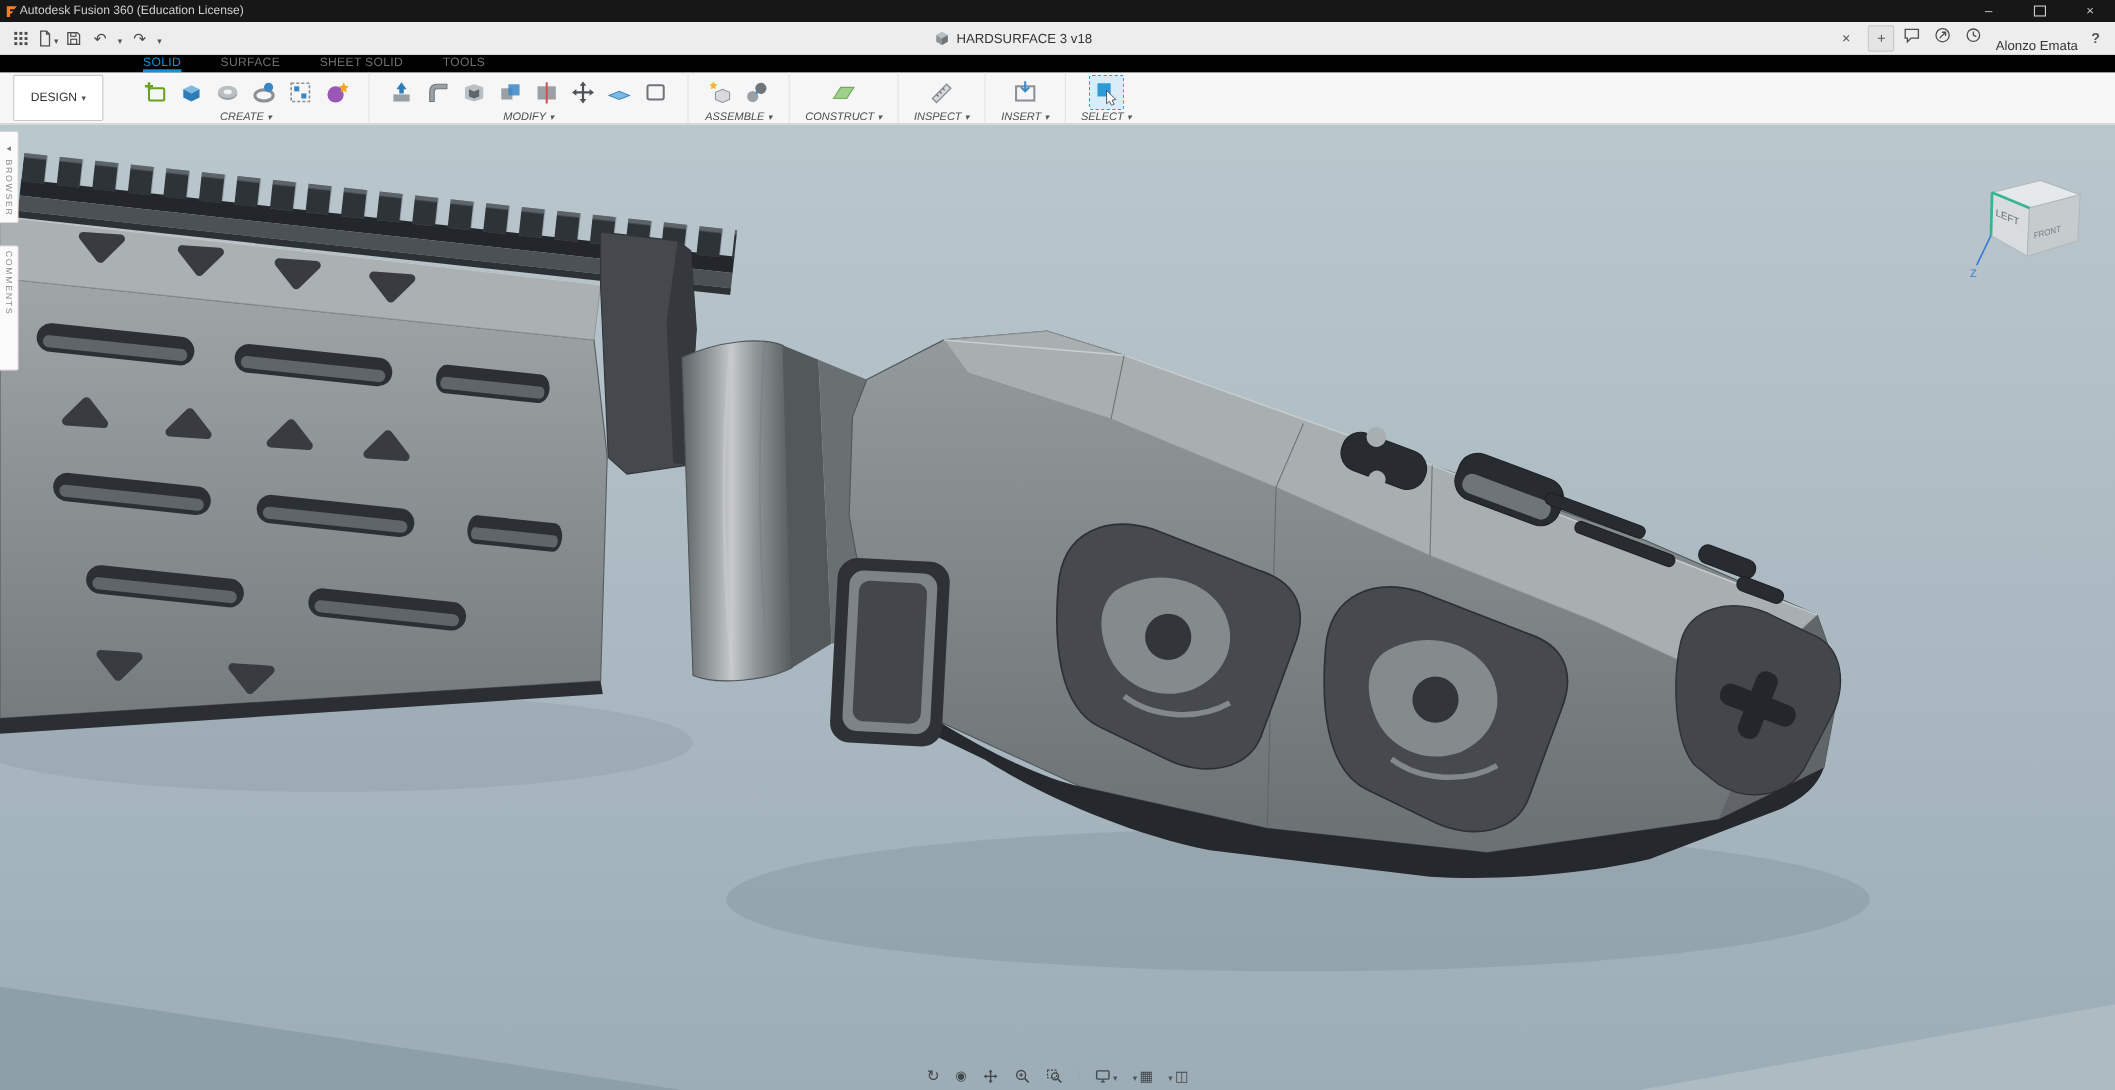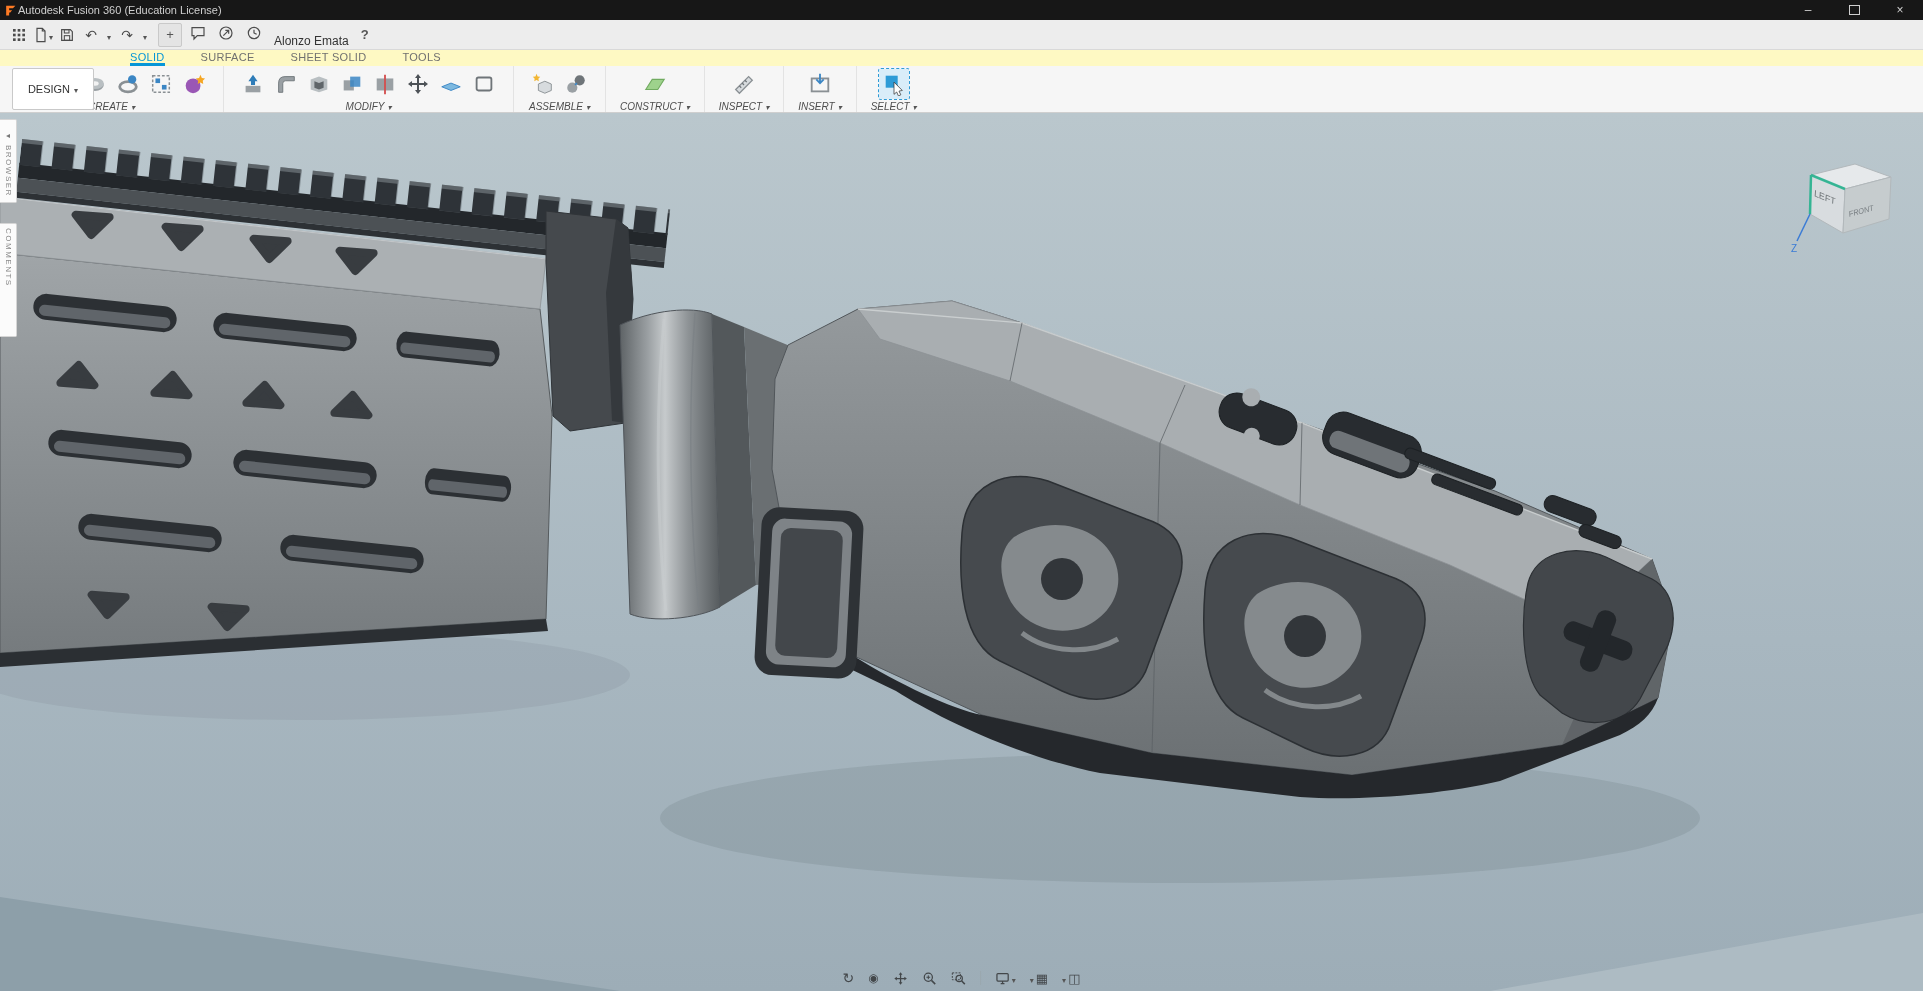--- a/index.html
+++ b/index.html
@@ -21,26 +21,26 @@
   .doc-tab-center{position:absolute;left:50%;transform:translateX(-50%);display:flex;align-items:center;gap:6px;font-size:12px;color:#333;}
   .doc-tab-center svg{width:14px;height:14px;}
   .doc-close{position:absolute;right:2px;top:4px;width:20px;height:20px;display:flex;align-items:center;justify-content:center;color:#555;font-size:13px;}
   .plus-btn{width:22px;height:22px;border:1px solid #c9c9c9;background:#e4e4e4;display:flex;align-items:center;justify-content:center;color:#555;font-size:13px;margin:0 6px;border-radius:2px;}
   .right-cluster{display:flex;align-items:center;gap:12px;padding-right:6px;color:#4d4d4d;}
   .right-cluster svg{width:16px;height:16px;}
   .user-name{font-size:12px;color:#333;margin-top:12px;}
   .help{font-size:13px;color:#555;font-weight:bold;}
 
   
-  .ribbon-tabs{height:16px;background:#fef9c3;display:flex;align-items:flex-end;gap:36px;padding-left:130px;}
+  .ribbon-tabs{height:16px;background:#000000;display:flex;align-items:flex-end;gap:36px;padding-left:130px;}
   .rtab{font-size:11px;color:#707070;padding-bottom:3px;letter-spacing:.3px;}
   .rtab.active{color:#0696d7;border-bottom:3px solid #0696d7;padding-bottom:0;}
 
   
-  .toolbar{height:46px;background:#f6f6f6;border-bottom:1px solid #cfcfcf;display:flex;position:relative;}
+  .toolbar{height:46px;background:#f6f6f6;border-bottom:1px solid #cfcfcf;display:flex;padding-left:112px;position:relative;}
   .design-btn{position:absolute;left:12px;top:2px;width:80px;height:40px;background:#fff;border:1px solid #c9c9c9;border-radius:2px;
               display:flex;align-items:center;justify-content:center;gap:4px;font-size:11px;color:#333;}
   .tgroup{display:flex;flex-direction:column;align-items:center;padding:2px 14px 0;border-right:1px solid #e3e3e3;font-style:italic;}
   .tg-icons{display:flex;align-items:center;gap:3px;height:32px;}
   .tbtn{width:30px;height:30px;display:flex;align-items:center;justify-content:center;border-radius:2px;}
   .tbtn svg{width:24px;height:24px;}
   .select-btn{background:#d9edf9;outline:1px dashed #2e9bd6;}
   .tg-label{height:12px;font-size:10px;color:#4d4d4d;display:flex;align-items:center;gap:3px;margin-top:1px;}
 
   
@@ -169,20 +169,29 @@
     </span>
   <span class="abtn g-undo"></span>
   <span class="abtn" style="min-width:10px">
       <span class="g-caret"></span>
     </span>
   <span class="abtn g-redo"></span>
   <span class="abtn" style="min-width:10px">
       <span class="g-caret"></span>
     </span>
 
+  <div class="doc-tab">
+    <span class="doc-tab-center">
+      <svg viewBox="0 0 24 24">
+          <use href="#sym-cube"></use>
+        </svg>
+      <span>HARDSURFACE 3 v18</span>
+    </span>
+    <span class="doc-close g-close"></span>
+  </div>
   <span class="plus-btn g-plus"></span>
 
   <div class="right-cluster">
     <span><svg viewBox="0 0 24 24">
           <use href="#sym-bubble"></use>
         </svg></span>
     <span><svg viewBox="0 0 24 24">
           <use href="#sym-ext"></use>
         </svg></span>
     <span><svg viewBox="0 0 24 24">

